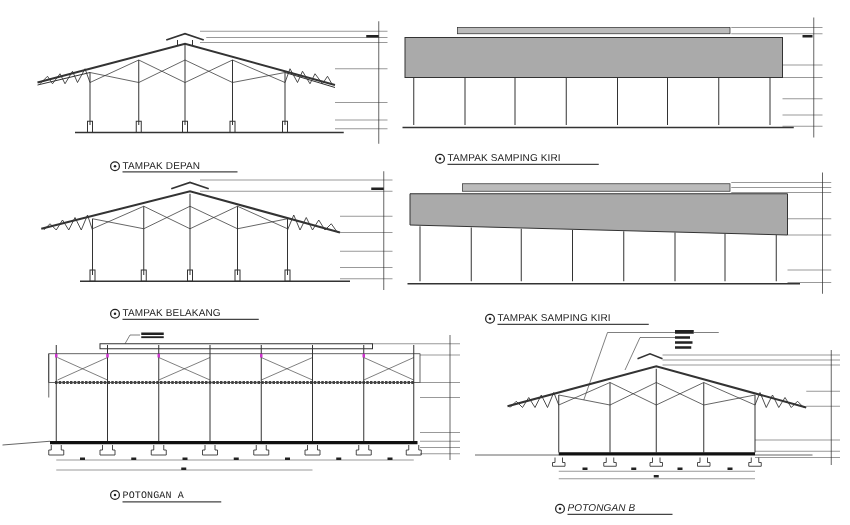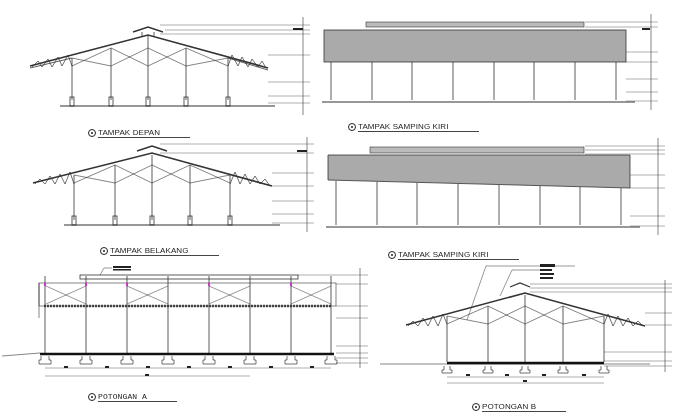--- a/index.html
+++ b/index.html
@@ -256,24 +256,24 @@
     <line x1="604" y1="366" x2="672" y2="366" stroke-width="0.4"></line>
   </g>
 </svg>
 
 <div class="title" style="left:72px;top:128px;margin-left:16px;">
   <span class="mark"></span><span class="txt">TAMPAK DEPAN</span>
 </div>
 <div class="title" style="left:348px;top:122px;">
   <span class="mark"></span><span class="txt">TAMPAK SAMPING KIRI</span>
 </div>
-<div class="title" style="left:100px;top:246px;">
+<div class="title" style="left:88px;top:246px;">
   <span class="mark"></span><span class="txt">TAMPAK BELAKANG</span>
 </div>
 <div class="title" style="left:388px;top:250px;">
   <span class="mark"></span><span class="txt">TAMPAK SAMPING KIRI</span>
 </div>
 <div class="title" style="left:88px;top:392px;font-family:Liberation Mono, monospace;">
   <span class="mark"></span><span class="txt">POTONGAN A</span>
 </div>
-<div class="title" style="left:472px;top:402px;">
+<div class="title" style="left:444px;top:402px;font-style:italic;">
   <span class="mark"></span><span class="txt">POTONGAN B</span>
 </div>
 
 </body></html>

